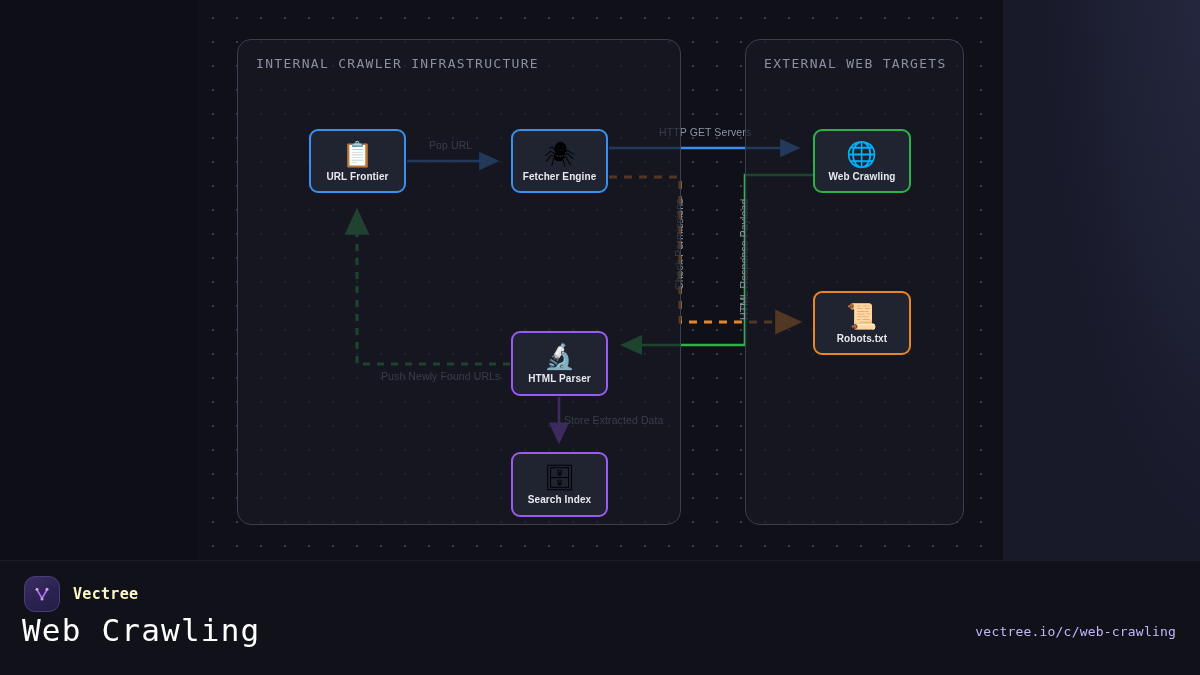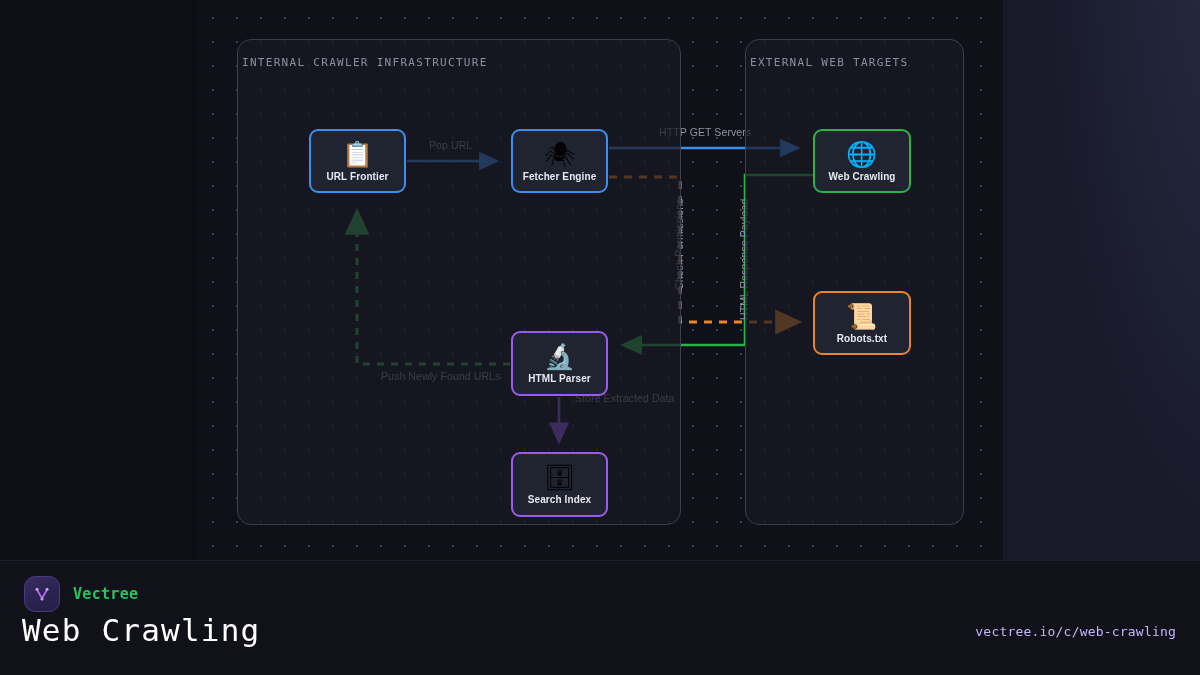--- a/index.html
+++ b/index.html
@@ -54,29 +54,29 @@
 
   
   .group {
     position: absolute;
     border: 1px solid #3a3f4d;
     border-radius: 14px;
     background: rgba(23,25,34,0.72);
   }
   .group-title {
     position: absolute;
-    top: 16px; left: 4px;
-    font-family: "DejaVu Sans Mono", "Liberation Mono", monospace;
-    font-size: 11px;
+    top: 16px; left: 18px;
+    font-family: "DejaVu Sans Mono", "Liberation Mono", monospace;
+    font-size: 13px;
     letter-spacing: 1.3px;
     color: #8a90a0;
     white-space: nowrap;
   }
   #group-internal { left: 237px; top: 39px; width: 442px; height: 484px; }
-  #group-external { left: 745px; top: 39px; width: 217px; height: 484px; }
+  #group-external { left: 745px; top: 39px; width: 217px; height: 484px; border-radius: 15px; }
 
   
   .node {
     position: absolute;
     box-sizing: border-box;
     border-radius: 9px;
     background: #202431;
     border: 2px solid #888;
     display: flex;
     flex-direction: column;
@@ -141,21 +141,21 @@
     background: linear-gradient(150deg, #3a2d63 0%, #2a2350 55%, #241d46 100%);
     border: 1px solid #4a3c7a;
     display: flex;
     align-items: center;
     justify-content: center;
   }
   .brand-name {
     font-family: "DejaVu Sans Mono", "Liberation Mono", monospace;
     font-size: 15px;
     font-weight: bold;
-    color: #22c55e;
+    color: #fef9c3;
     letter-spacing: .3px;
   }
   .page-title {
     position: absolute;
     left: 22px; top: 612px;
     font-family: "DejaVu Sans Mono", "Liberation Mono", monospace;
     font-size: 31px;
     font-weight: normal;
     color: #ffffff;
     letter-spacing: 1.2px;
@@ -207,21 +207,21 @@
     <path d="M510,364 L357,364 L357,215" stroke="#2bb34a" stroke-width="3.2" fill="none" stroke-dasharray="7 7" stroke-linecap="butt" marker-end="url(#ah-green-up)"></path>
 
     <path d="M559,397 L559,438" stroke="#9a5bf0" stroke-width="2.6" fill="none" marker-end="url(#ah-purple)"></path>
   </svg>
 
   <div class="edge-label" style="left:429px; top:139px;">Pop URL</div>
   <div class="edge-label" style="left:659px; top:126px;">HTTP GET Servers</div>
   <div class="edge-label vert" style="left:673px; top:290px; transform:rotate(-90deg);">Check Permissions</div>
   <div class="edge-label vert" style="left:738px; top:320px; transform:rotate(-90deg);">HTML Response Payload</div>
   <div class="edge-label" style="left:381px; top:345px;margin-top:25px;">Push Newly Found URLs</div>
-  <div class="edge-label" style="left:564px; top:392px;margin-left:11px;">Store Extracted Data</div>
+  <div class="edge-label" style="left:564px; top:414px;">Store Extracted Data</div>
 
   <div class="group" id="group-internal">
     <div class="group-title">INTERNAL CRAWLER INFRASTRUCTURE</div>
   </div>
   <div class="group" id="group-external">
     <div class="group-title">EXTERNAL WEB TARGETS</div>
   </div>
 
   <div class="node n-blue" id="node-url-frontier">
     <span class="nicon">📋</span>

